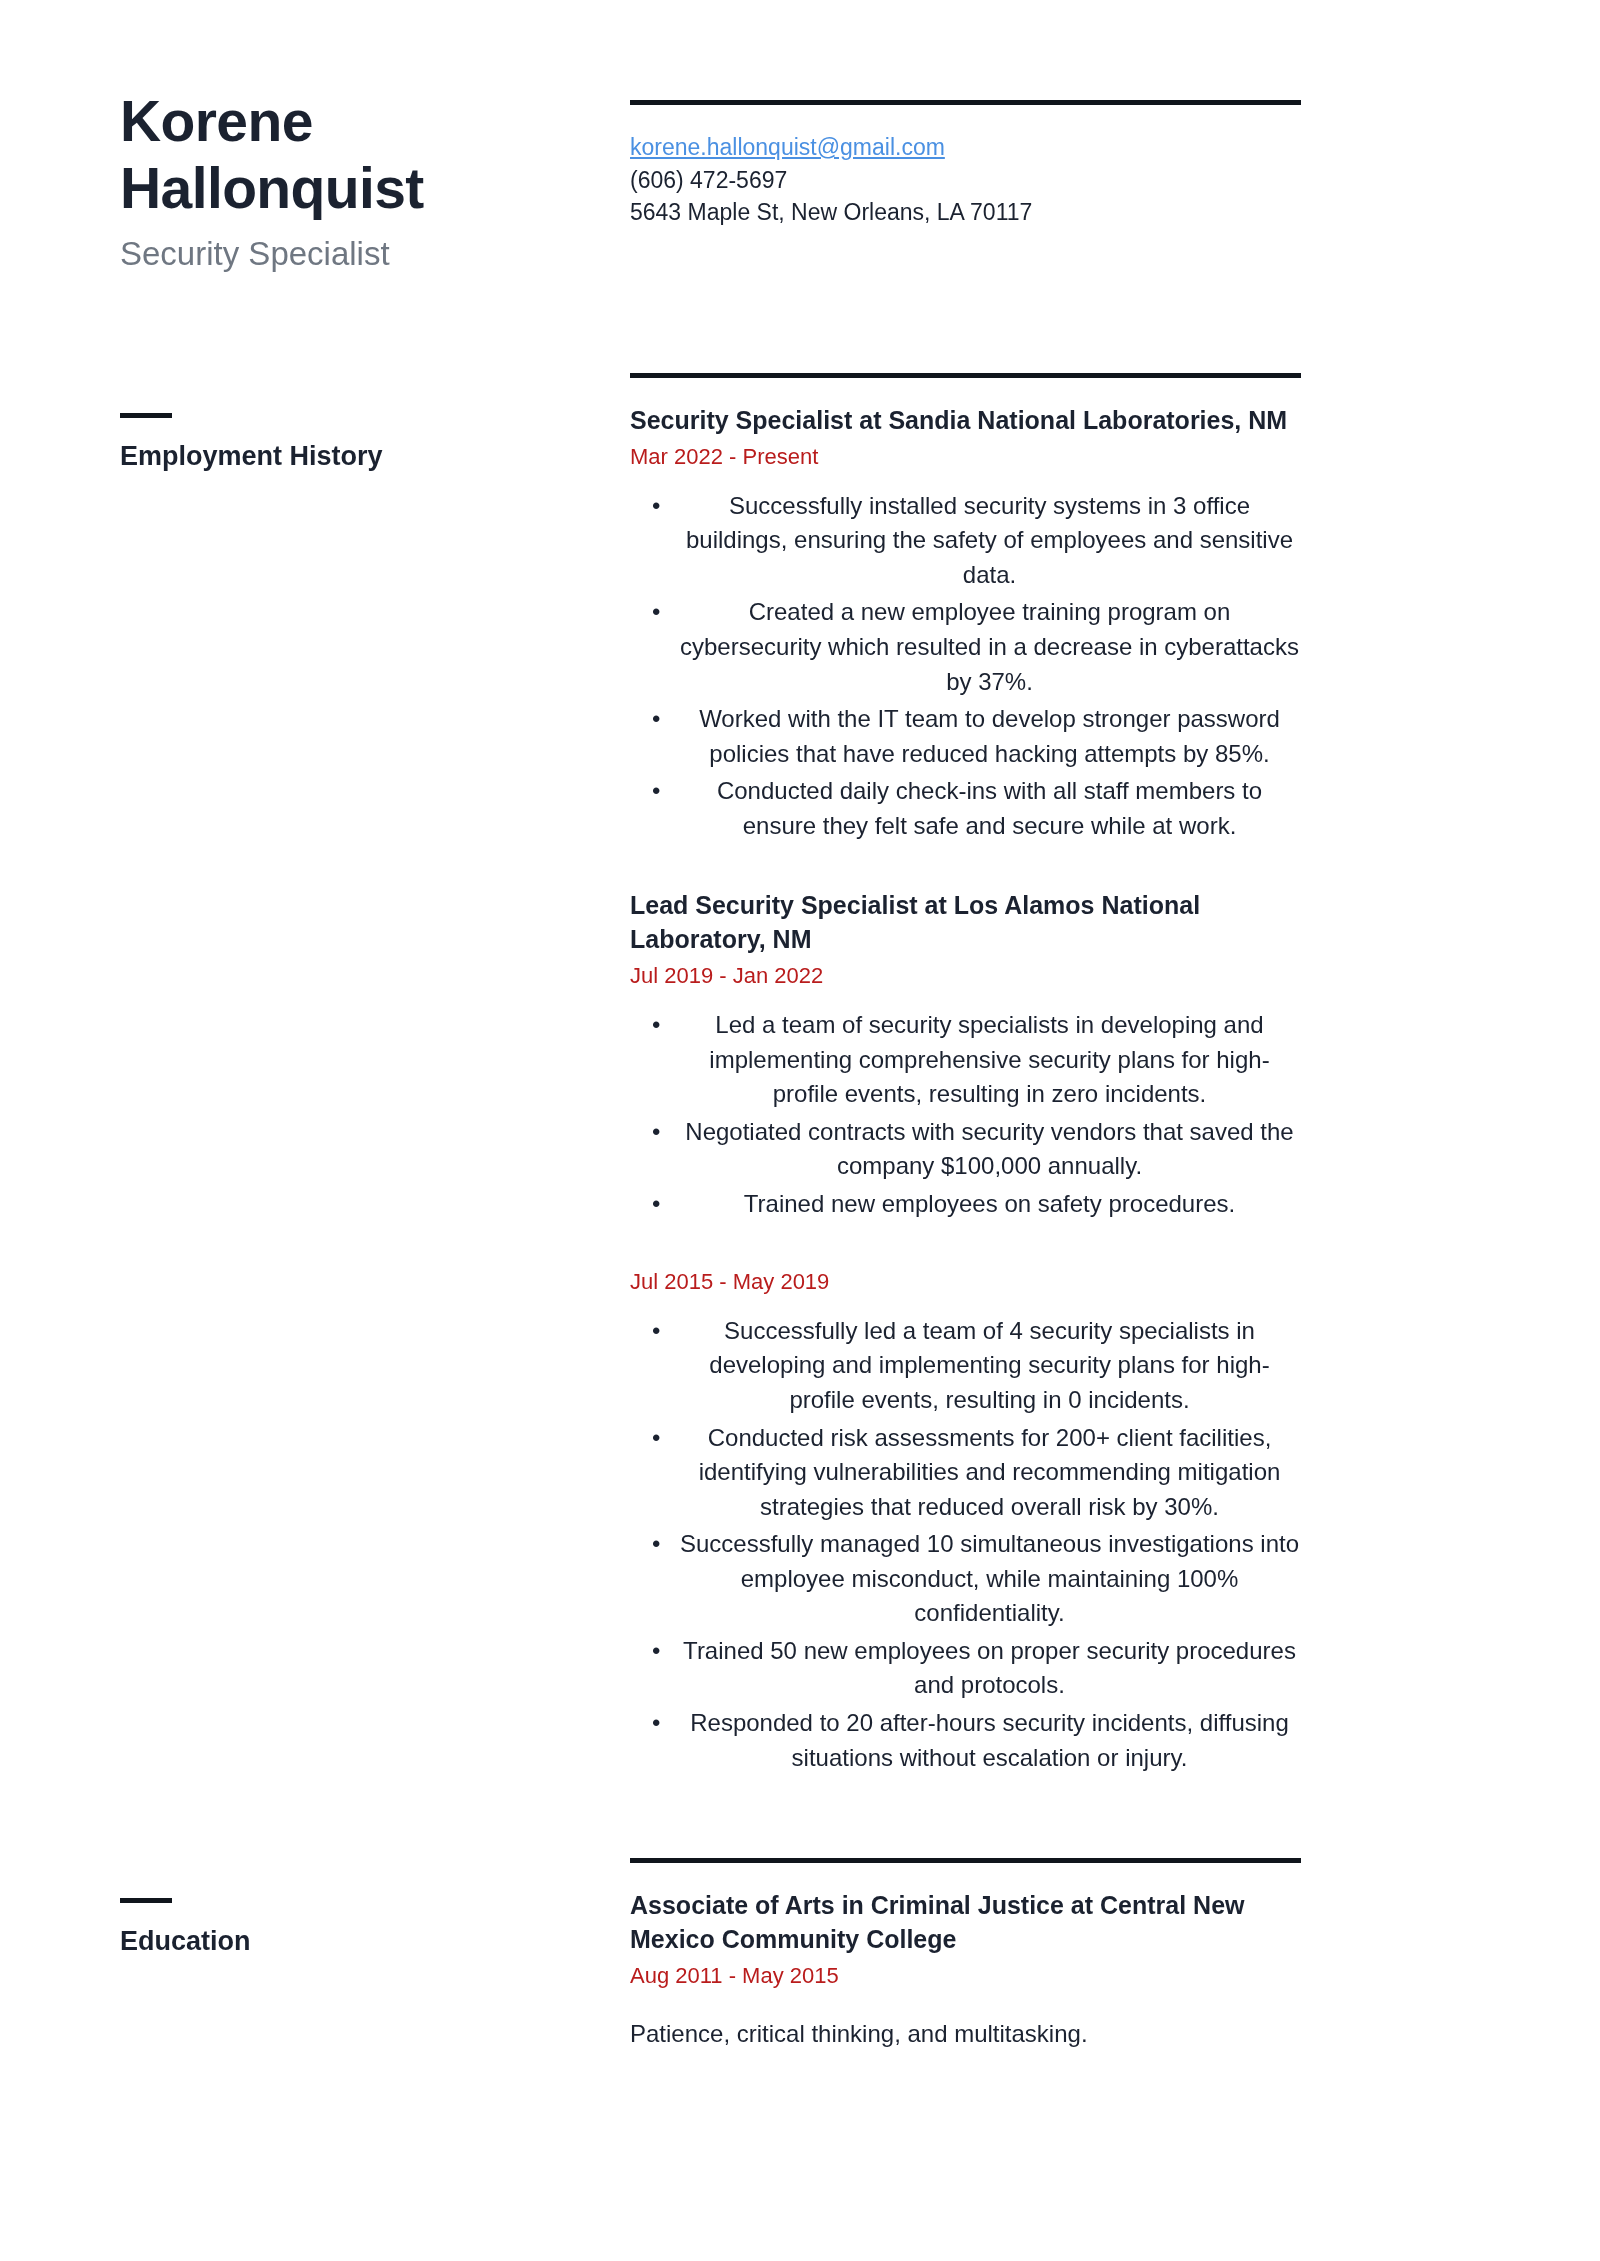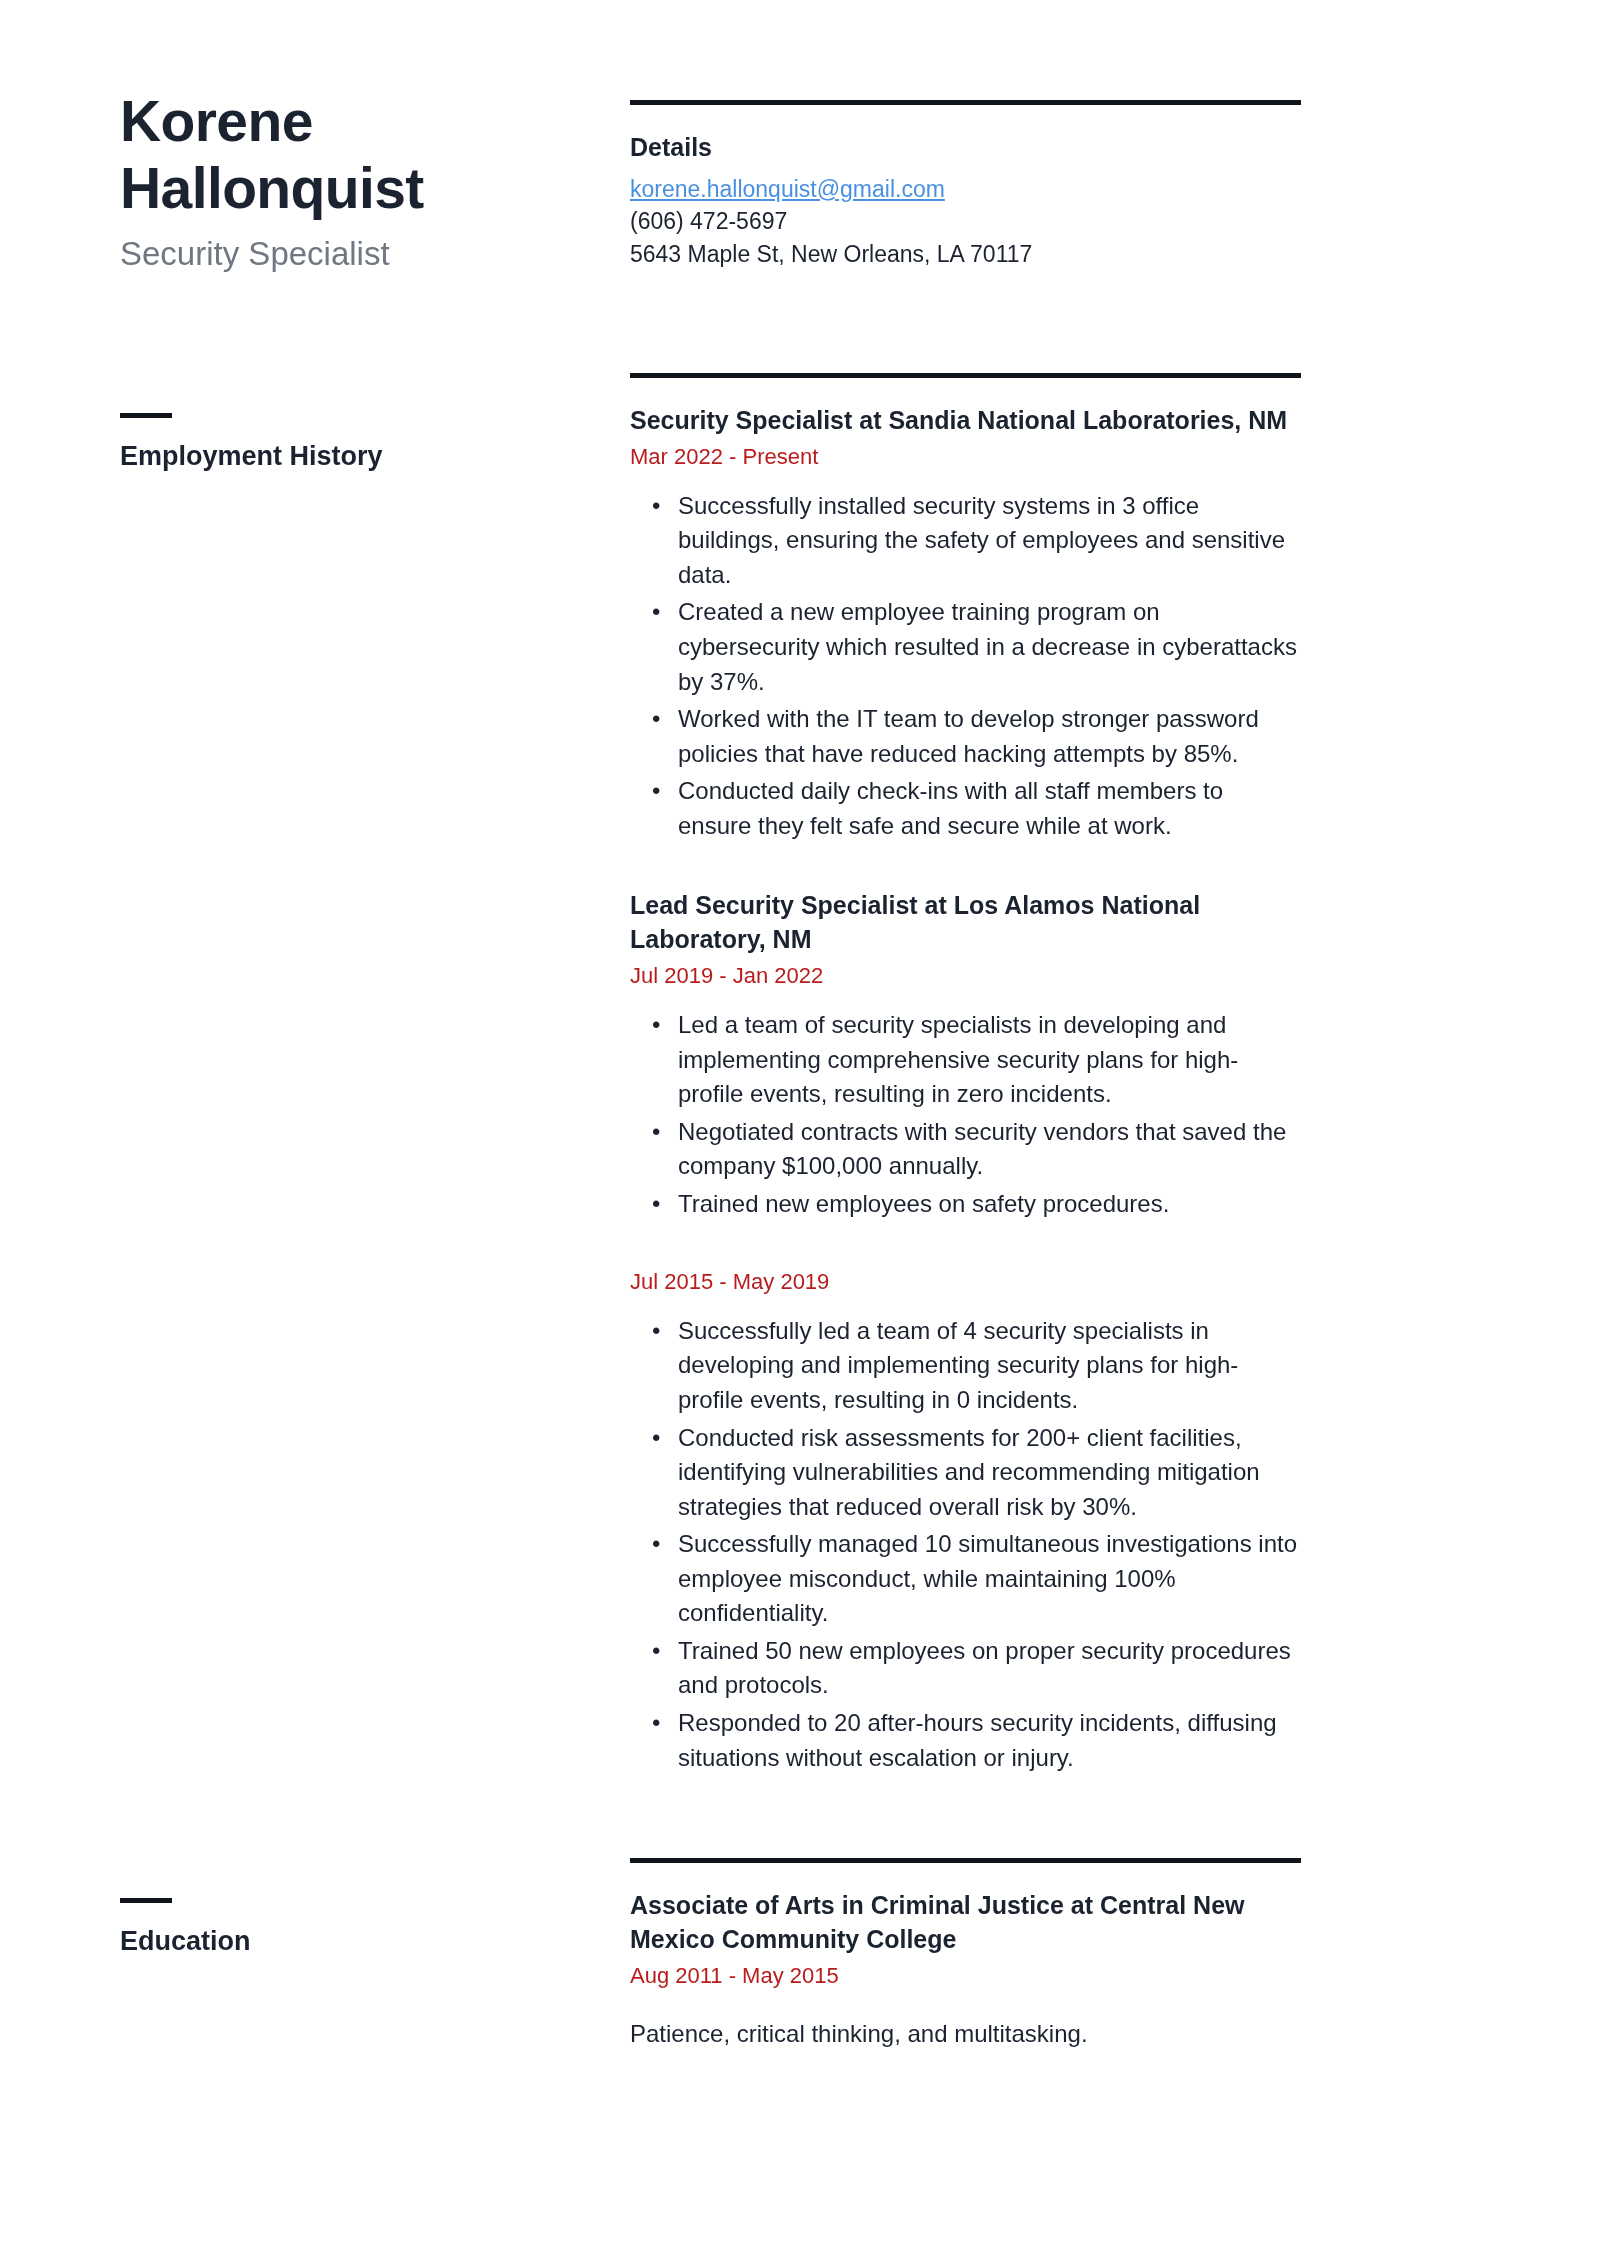--- a/index.html
+++ b/index.html
@@ -146,20 +146,21 @@
     padding: 0 0 0 48px;
     list-style: none;
   }
   ul.bullets li {
     position: relative;
     font-size: 24px;
     line-height: 1.44;
     color: #1b2230;
     margin: 0 0 3px 0;
     padding-left: 0;
+    text-align: center;
   }
   ul.bullets li::before {
     content: "\2022";
     position: absolute;
     left: -26px;
     top: 0;
     font-size: 24px;
     line-height: 1.44;
     color: #1b2230;
   }
@@ -178,21 +179,20 @@
 
   <div class="header">
 
     <div class="header-left">
       <h1 class="full-name">Korene Hallonquist</h1>
       <div class="job-title">Security Specialist</div>
     </div>
 
     <div class="header-right">
       <hr class="rule-thick">
-      <div class="section-subtitle">Details</div>
       <a class="detail-link" href="#">korene.hallonquist@gmail.com</a>
       <div class="detail-line">(606) 472-5697</div>
       <div class="detail-line">5643 Maple St, New Orleans, LA 70117</div>
     </div>
 
   </div>
 
   <div class="section section-emp">
 
     <div class="col-left">

